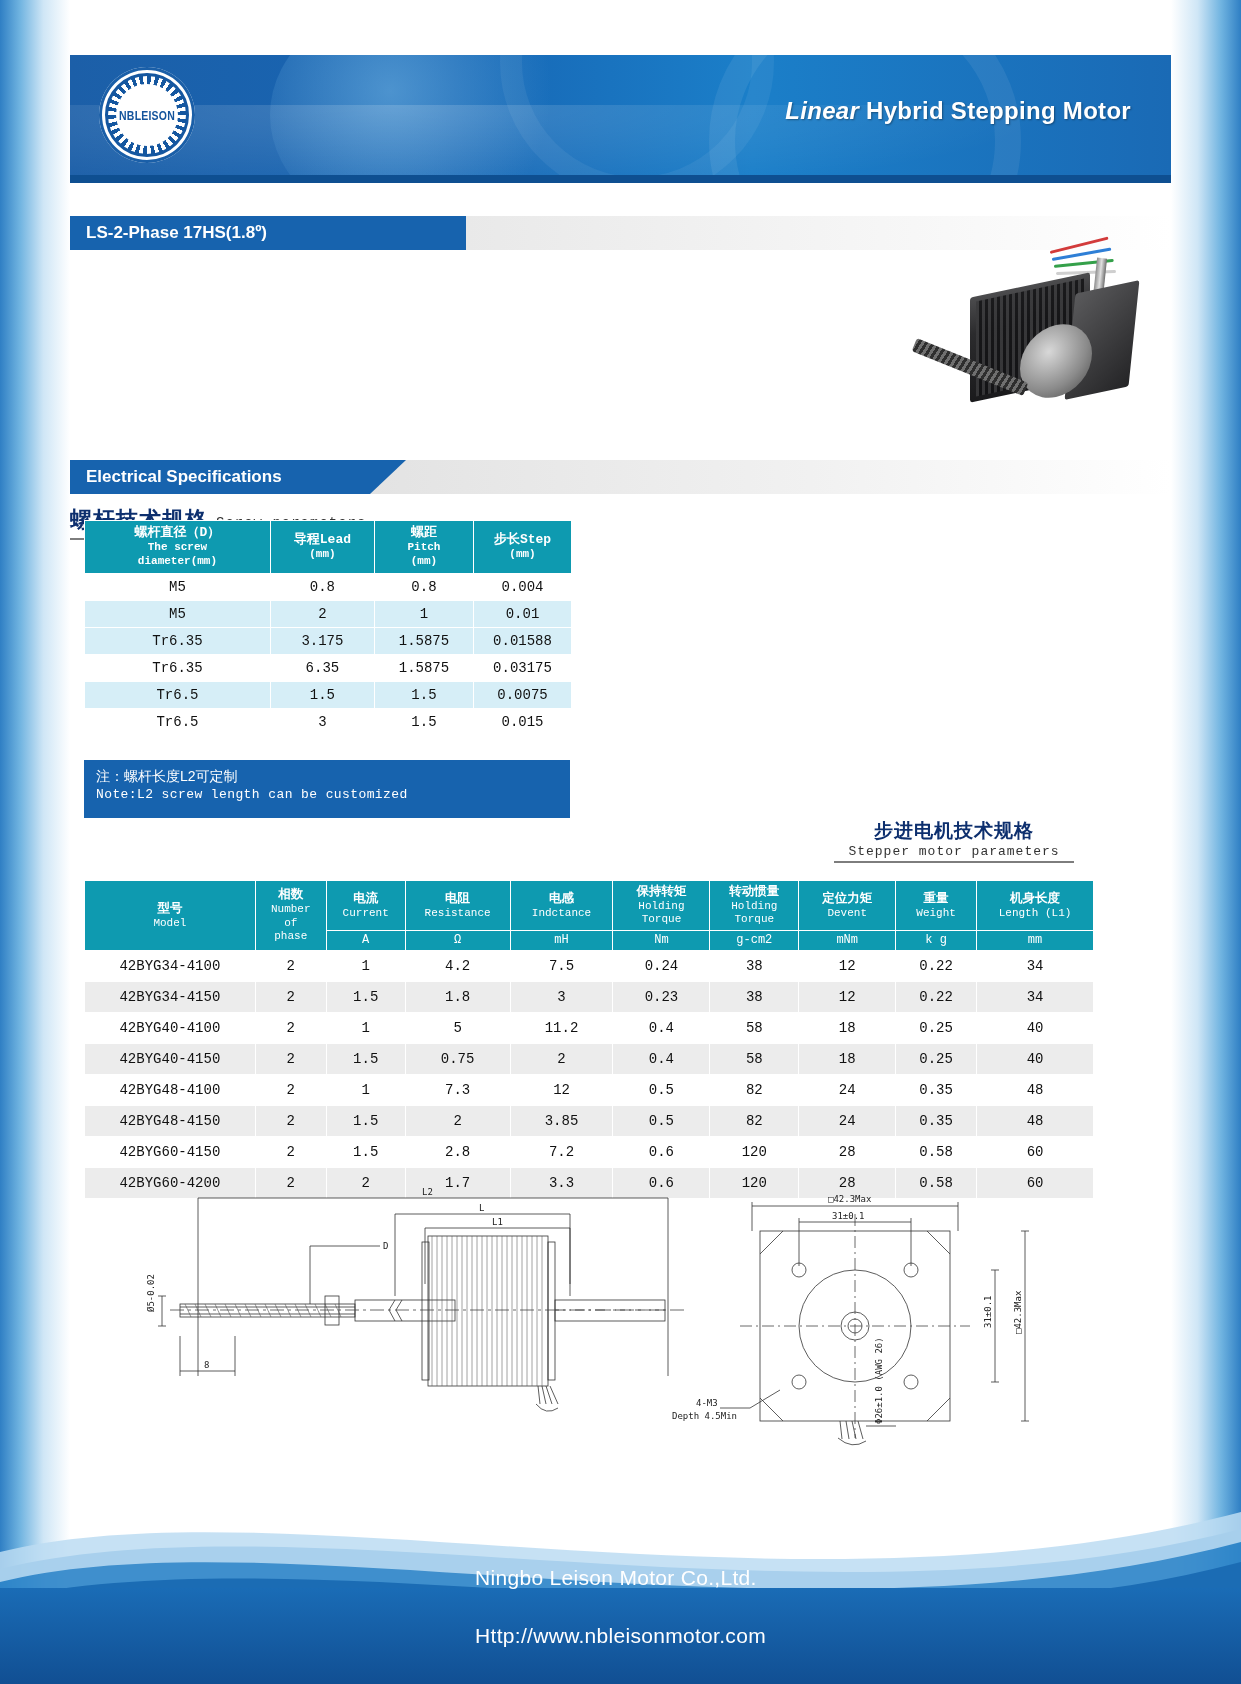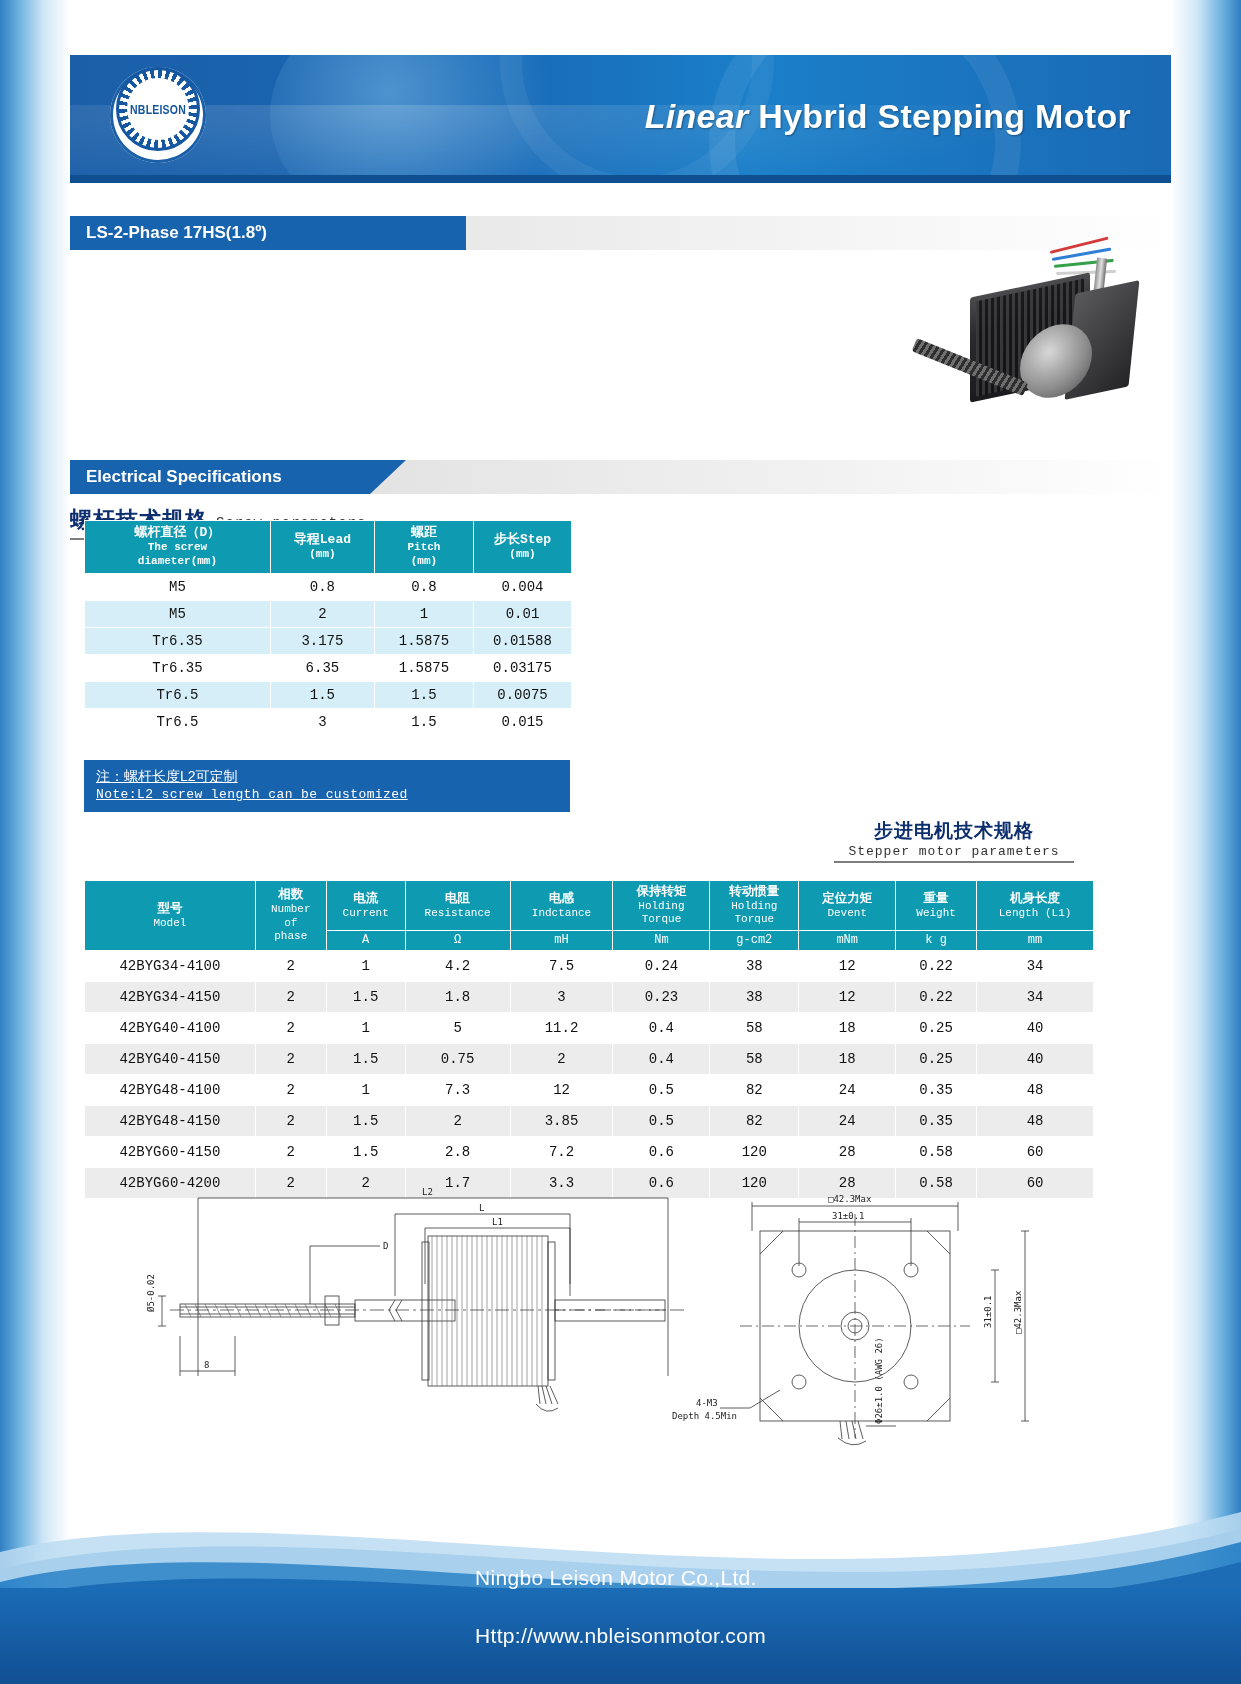--- a/index.html
+++ b/index.html
@@ -81,29 +81,29 @@
     left: 70px;
     top: 175px;
     width: 1101px;
     height: 8px;
     background: #0e4f91;
   }
 
   
   .logo {
     position: absolute;
-    left: 40px;
+    left: 29px;
     top: 12px;
     width: 96px;
     height: 96px;
     border-radius: 50%;
     background: #ffffff;
     box-shadow: 0 0 0 3px #1a5fa8 inset;
     display: flex;
-    align-items: flex-start;
+    align-items: center;
     justify-content: center;
   }
   .logo .inner {
     width: 78px;
     height: 78px;
     border-radius: 50%;
     border: 3px solid #1557a0;
     display: flex;
     align-items: center;
     justify-content: center;
@@ -125,21 +125,21 @@
     color: #14549c;
     letter-spacing: .2px;
     transform: scaleY(1.25);
   }
 
   .header-title {
     position: absolute;
     right: 40px;
     top: 42px;
     color: #ffffff;
-    font-size: 34px;
+    font-size: 24px;
     font-weight: bold;
     letter-spacing: .3px;
     text-shadow: 1px 1px 2px rgba(0,0,0,.35);
   }
   .header-title .lin {
     font-style: italic;
   }
 
   
   .sectionbar {
@@ -315,24 +315,23 @@
   #screw-table tr.odd td { background: #ffffff; }
   #screw-table tr.even td { background: #d6eef7; }
 
   .note-box {
     position: absolute;
     left: 84px;
     top: 760px;
     width: 486px;
     background: #1763ae;
     color: #ffffff;
-    padding: 7px 10px 9px 12px;
+    padding: 7px 10px 15px 12px;
     box-sizing: border-box;
     line-height: 1.35;
-    text-decoration: underline;
   }
   .note-box .l1 { font-size: 14px; font-family: "Liberation Sans", sans-serif; }
   .note-box .l2 { font-size: 13px; font-family: "Liberation Mono", monospace; letter-spacing: .4px; }
 
   
   #motor-table { left: 84px; top: 880px; width: 1010px; }
   #motor-table th {
     background: #0e9ab0;
     color: #ffffff;
     font-size: 11.5px;

